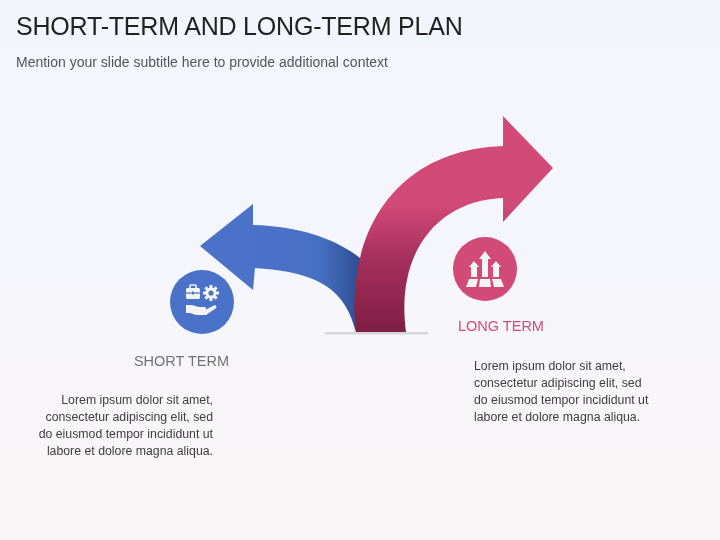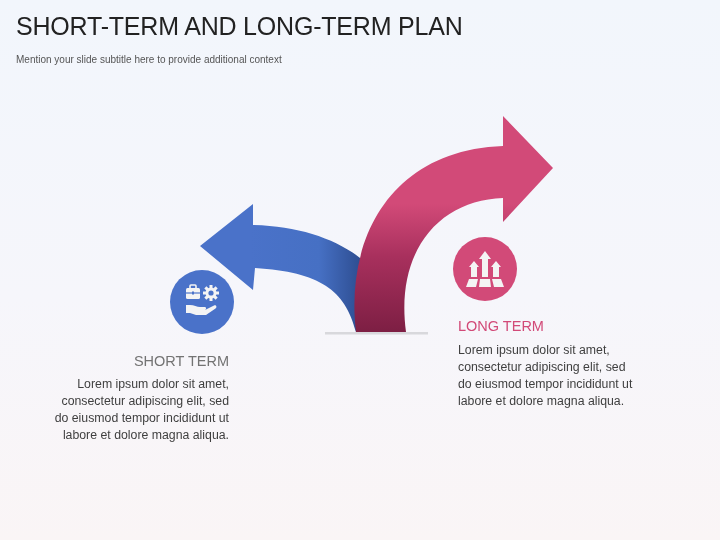--- a/index.html
+++ b/index.html
@@ -8,36 +8,36 @@
     background: linear-gradient(180deg, #f2f6fc 0%, #f6f6fb 55%, #faf5f6 100%);
     font-family: "Liberation Sans", sans-serif;
   }
   .title {
     position: absolute; left: 16px; top: 12px;
     font-size: 25px; font-weight: normal; color: #222222; letter-spacing: -0.2px;
     margin: 0;
   }
   .subtitle {
     position: absolute; left: 16px; top: 54px;
-    font-size: 10px; color: #555555; margin: 0;
+    font-size: 14px; color: #555555; margin: 0;
   }
   .diagram { position: absolute; left: 0; top: 0; width: 720px; height: 540px; }
   .icon-circle {
     position: absolute; border-radius: 50%;
     display: flex; align-items: center; justify-content: center;
   }
   .short-icon { left: 170px; top: 270px; width: 64px; height: 64px; background: #4a72c9; }
   .long-icon { left: 453px; top: 237px; width: 64px; height: 64px; background: #d24a78; }
   .heading {
     position: absolute; font-size: 14.5px; font-weight: normal; margin: 0;
   }
   .short-heading { right: 491px; top: 353px; color: #737373; text-align: center; }
   .long-heading { left: 458px; top: 318px; color: #d24a78; }
   .body-text {
-    position: absolute; font-size: 12.3px; line-height: 17px; color: #3f3f3f; margin: 0;
+    position: absolute; font-size: 12.3px; line-height: 17px; color: #3f3f3f; margin: 16px;
   }
   .short-body { right: 491px; top: 376px; text-align: right; width: 220px; }
   .long-body { left: 458px; top: 342px; width: 220px; }
   .body-text span { display: block; white-space: nowrap; }
 </style>
 </head>
 <body>
 
 <h1 class="title">SHORT-TERM AND LONG-TERM PLAN</h1>
 <p class="subtitle">Mention your slide subtitle here to provide additional context</p>

